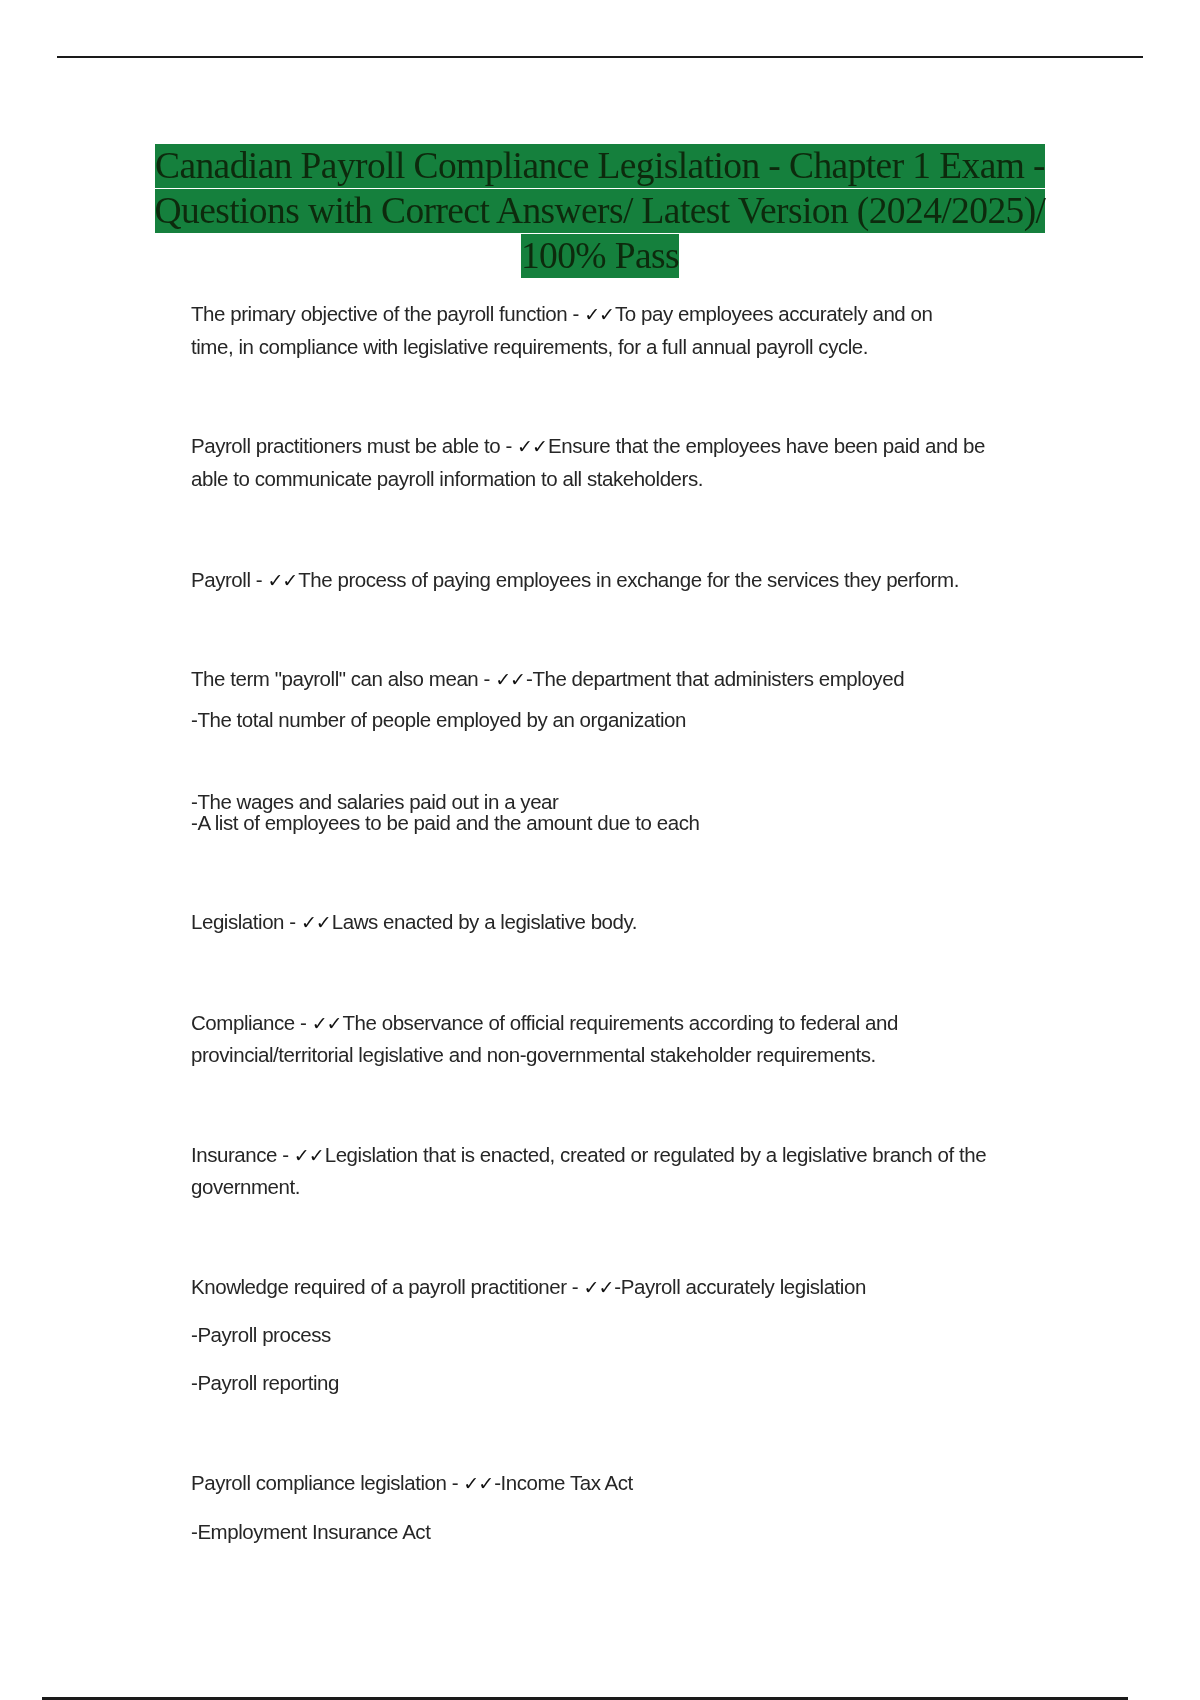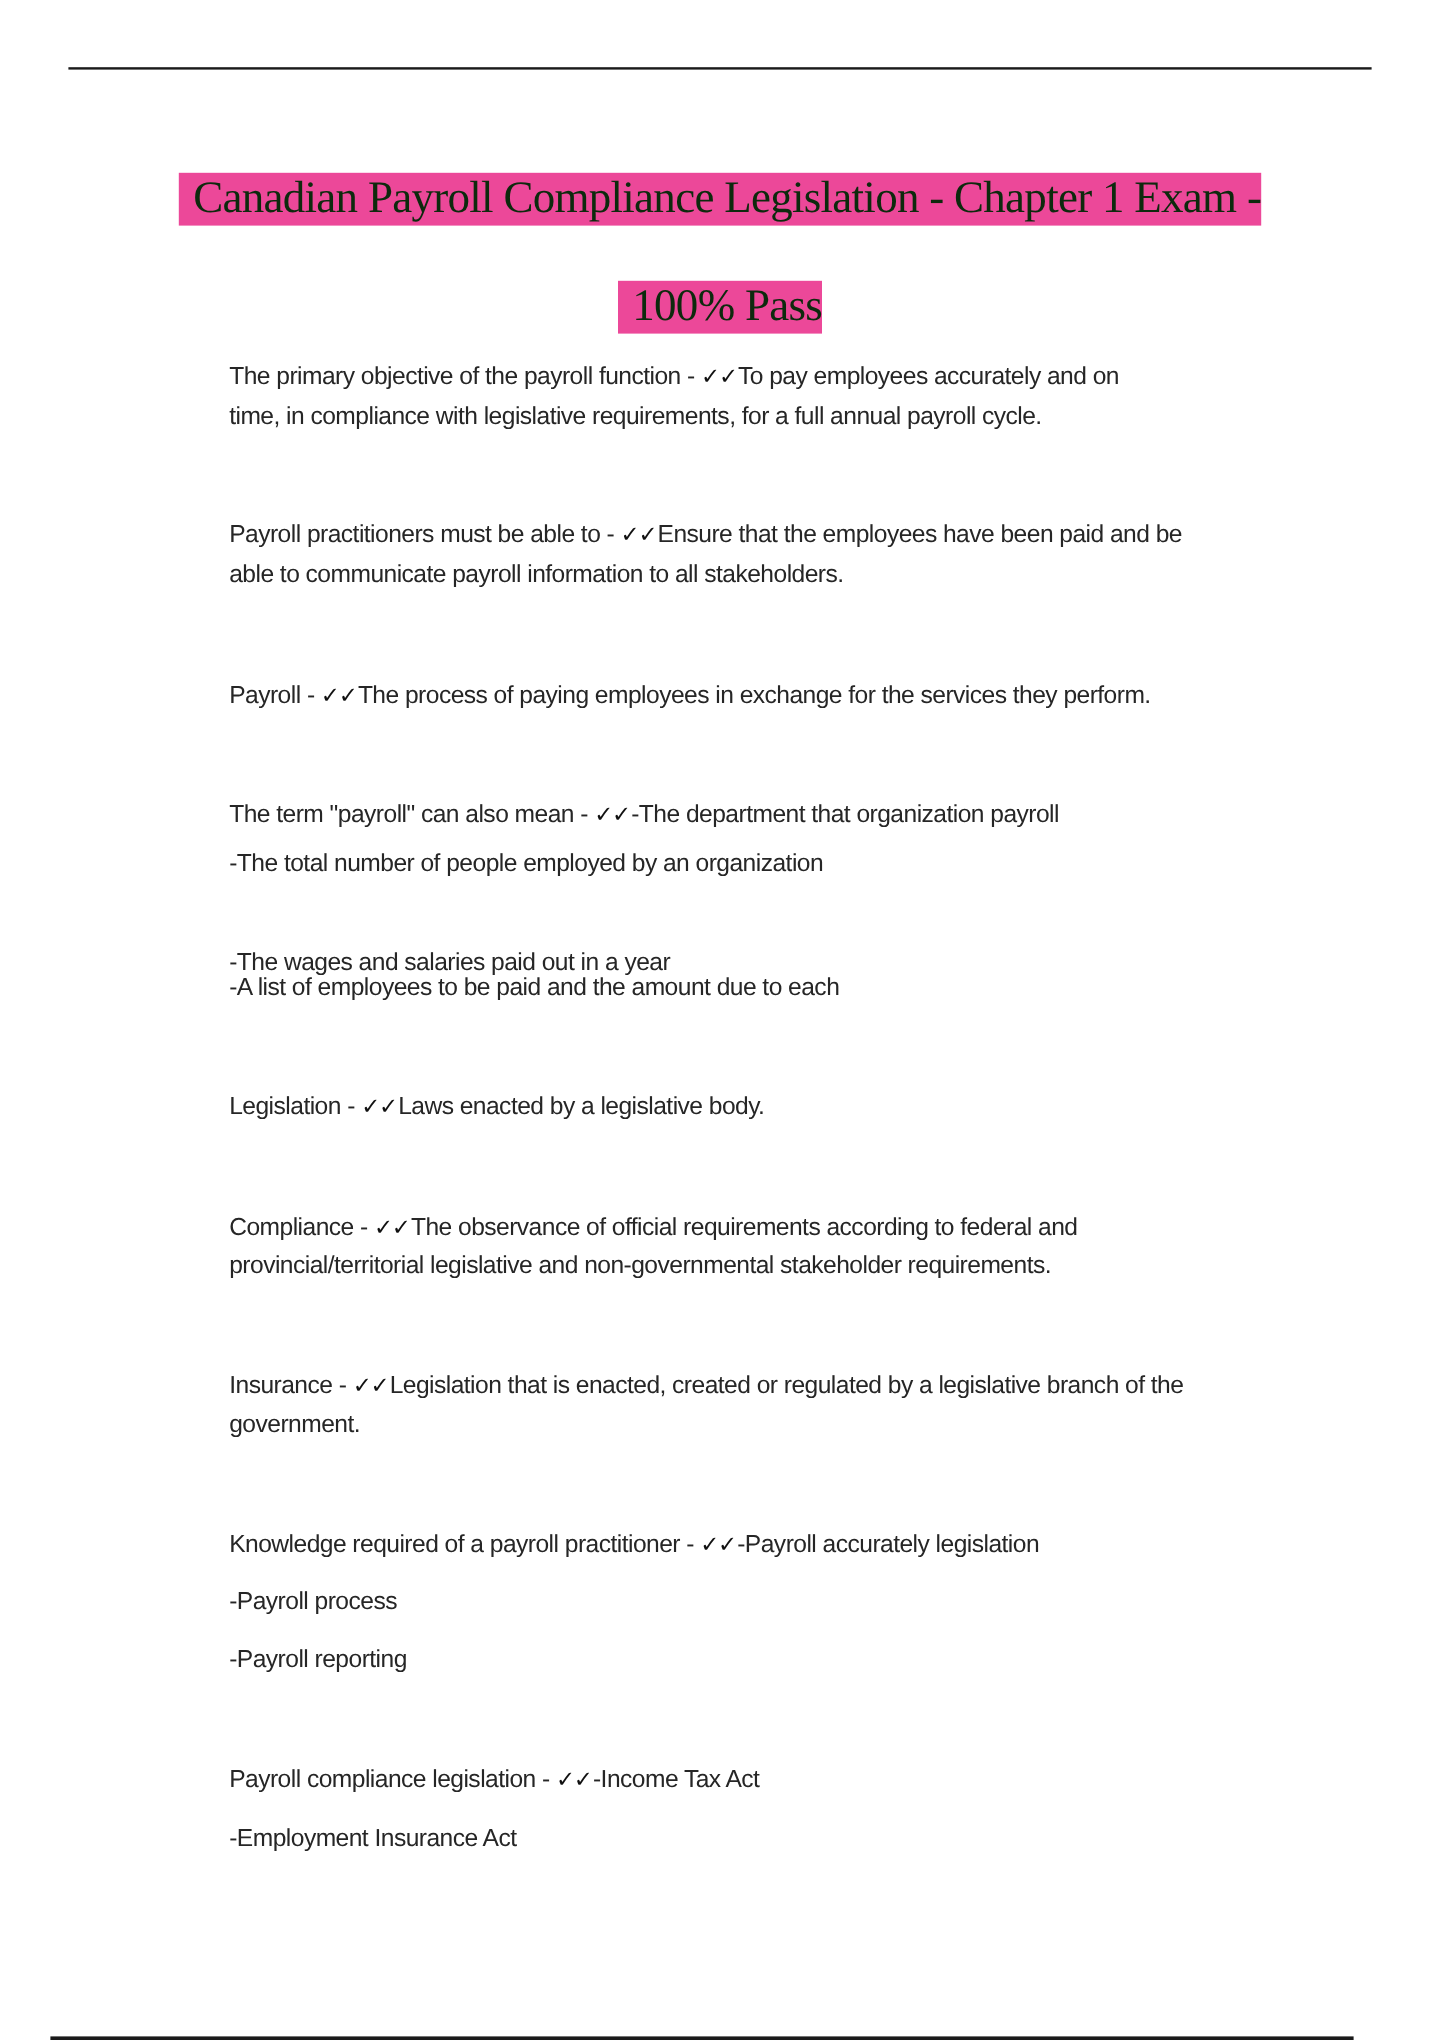--- a/index.html
+++ b/index.html
@@ -27,22 +27,22 @@
       top: 143px;
       width: 960px;
       text-align: center;
       font-family: "Liberation Serif", "DejaVu Serif", serif;
       font-size: 37.5px;
       line-height: 45px;
       color: #0d2a0d;
       letter-spacing: -0.6px;
     }
     .title-block .hl {
-      background: #ec4899;
-      padding: 1px 0 2px 12px;
+      background: #15803d;
+      padding: 1px 0 2px 0;
       box-decoration-break: clone;
       -webkit-box-decoration-break: clone;
     }
 
     .content {
       position: absolute;
       left: 146px;
       top: 0;
       width: 920px;
       font-family: "Liberation Sans", "DejaVu Sans", sans-serif;
@@ -65,42 +65,42 @@
       margin-right: 1px;
     }
   </style>
 </head>
 <body>
 
 <div class="rule rule-top"></div>
 
 <div class="title-block">
   <span class="hl">Canadian Payroll Compliance Legislation - Chapter 1 Exam -</span><br>
-  <br>
+  <span class="hl">Questions with Correct Answers/ Latest Version (2024/2025)/</span><br>
   <span class="hl">100% Pass</span>
 </div>
 
 <div class="content">
 
   <div class="line" style="top:302px">
     <span>The primary objective of the payroll function - </span><span class="check">✓✓</span><span>To pay employees accurately and on</span>
   </div>
   <div class="line" style="top:335px">time, in compliance with legislative requirements, for a full annual payroll cycle.</div>
 
   <div class="line" style="top:434px">
     <span>Payroll practitioners must be able to - </span><span class="check">✓✓</span><span>Ensure that the employees have been paid and be</span>
   </div>
   <div class="line" style="top:467px">able to communicate payroll information to all stakeholders.</div>
 
   <div class="line" style="top:568px">
     <span>Payroll - </span><span class="check">✓✓</span><span>The process of paying employees in exchange for the services they perform.</span>
   </div>
 
   <div class="line" style="top:667px">
-    <span>The term "payroll" can also mean - </span><span class="check">✓✓</span><span>-The department that organization payroll</span>
+    <span>The term "payroll" can also mean - </span><span class="check">✓✓</span><span>-The department that administers employed</span>
   </div>
   <div class="line" style="top:708px">-The total number of people employed by an organization</div>
   <div class="line" style="top:790px">-The wages and salaries paid out in a year</div>
   <div class="line" style="top:811px">-A list of employees to be paid and the amount due to each</div>
 
   <div class="line" style="top:910px">
     <span>Legislation - </span><span class="check">✓✓</span><span>Laws enacted by a legislative body.</span>
   </div>
 
   <div class="line" style="top:1011px">

